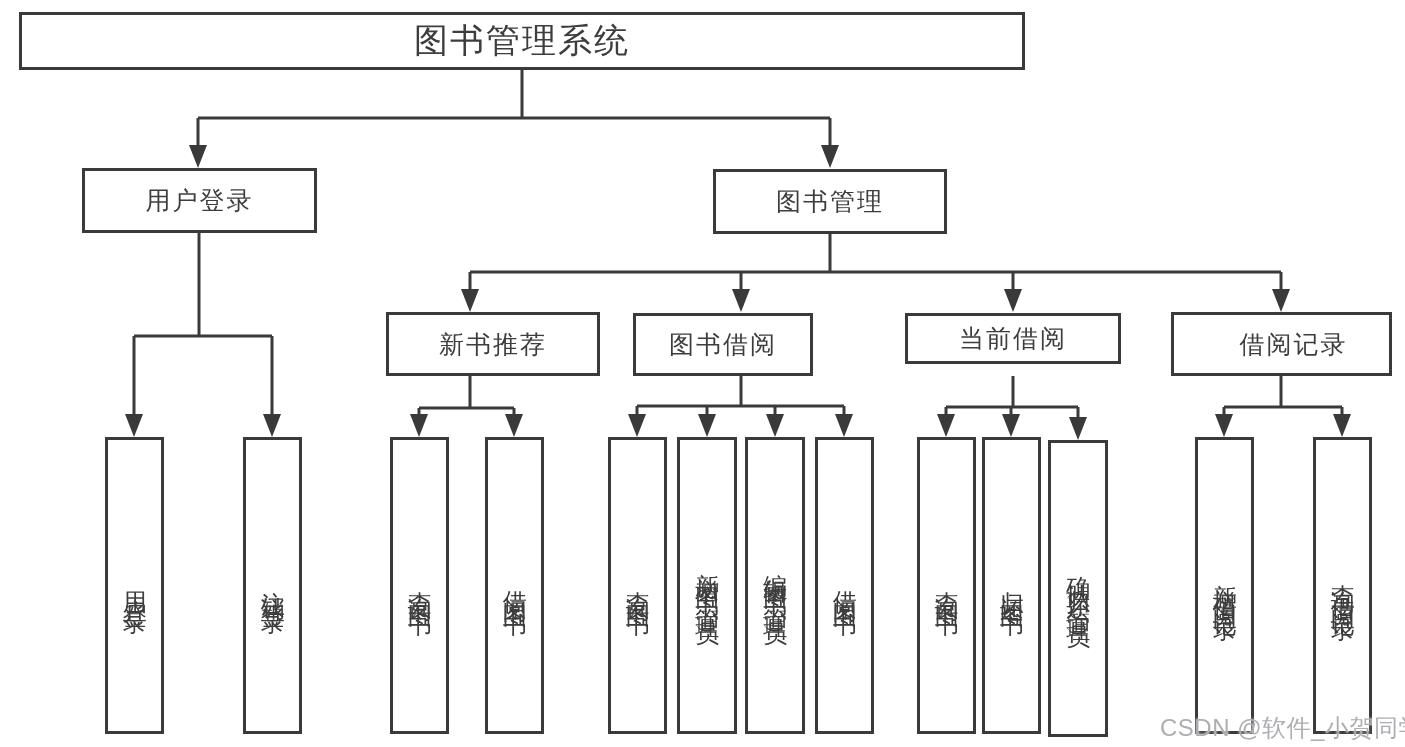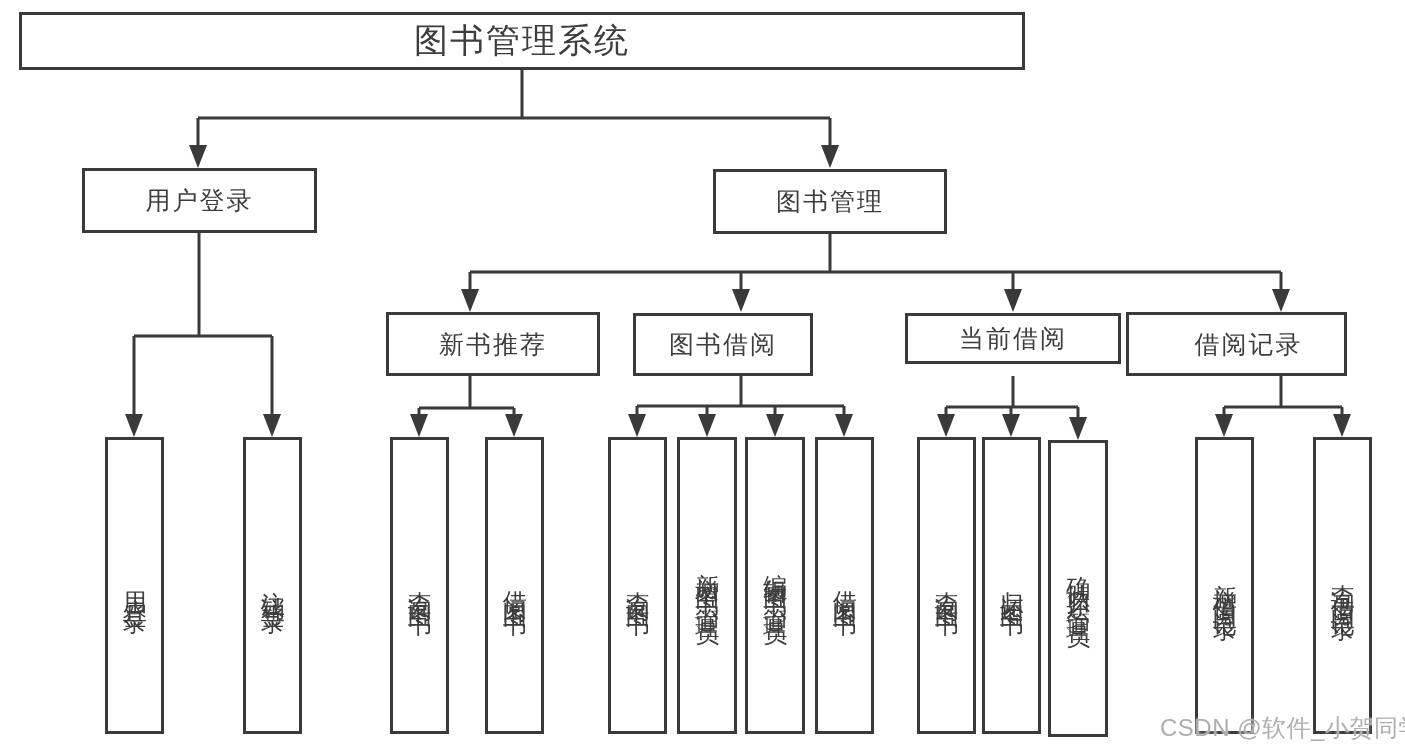--- a/index.html
+++ b/index.html
@@ -153,21 +153,21 @@
 
   <div class="node hnode" style="left:363px; top:312px; width:214px; height:64px;margin-left:23px;">
     <span>新书推荐</span>
   </div>
   <div class="node hnode" style="left:633px; top:313px; width:180px; height:63px;">
     <span>图书借阅</span>
   </div>
   <div class="node hnode" style="left:905px; top:313px; width:216px; height:51px;">
     <span>当前借阅</span>
   </div>
-  <div class="node hnode" style="left:1126px; top:312px; width:221px; height:64px;padding-left:24px;">
+  <div class="node hnode" style="left:1171px; top:312px; width:221px; height:64px;padding-left:24px;">
     <span>借阅记录</span>
   </div>
 
   <div class="node vnode" style="left:105px; top:437px; width:59px; height:297px;">
     <span class="vtext">用户登录</span>
   </div>
   <div class="node vnode" style="left:243px; top:437px; width:59px; height:297px;">
     <span class="vtext">注销登录</span>
   </div>
 

